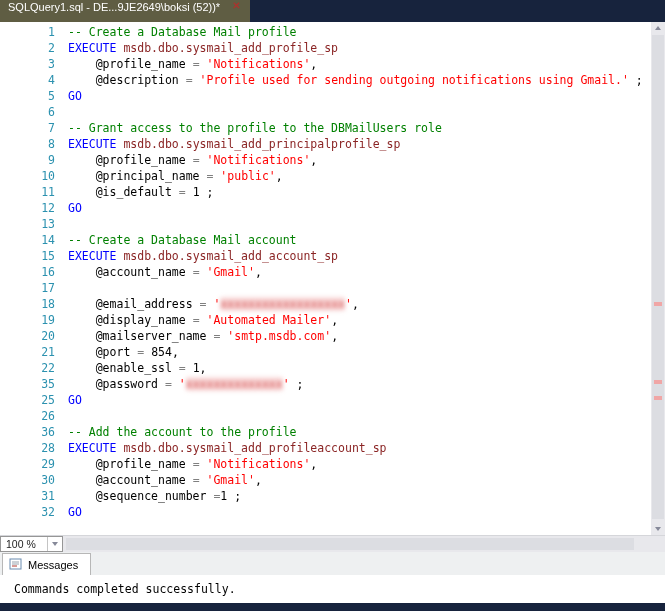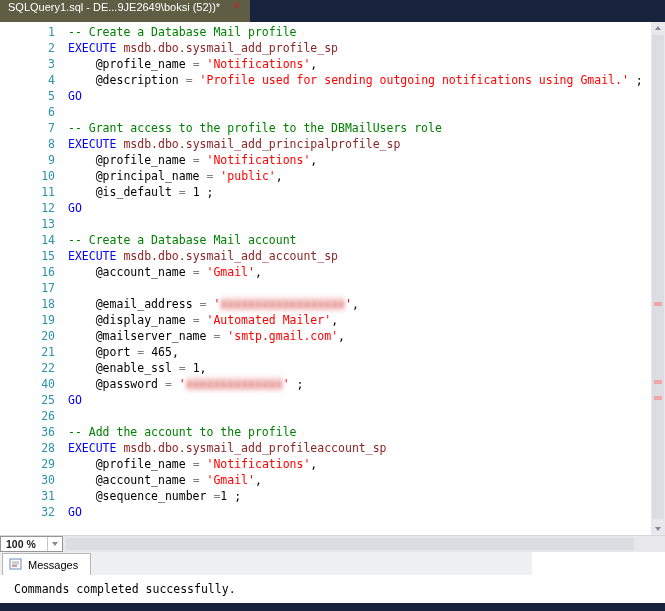--- a/index.html
+++ b/index.html
@@ -41,27 +41,27 @@
   .vthumb{position:absolute;left:1px;top:13px;width:12px;height:484px;background:#dcdde2;}
   .smark{position:absolute;left:3px;width:8px;height:4px;background:#f0a6a6;}
   .smark.m1{top:280px;} .smark.m2{top:358px;} .smark.m3{top:374px;}
 
   
   .zoomrow{position:absolute;left:0;top:535px;width:665px;height:17px;background:#e8e8ec;
            border-top:1px solid #d5d6da;box-sizing:border-box;}
   .zoombox{position:absolute;left:0;top:0;width:63px;height:16px;background:#fff;
            border:1px solid #969696;box-sizing:border-box;display:flex;align-items:center;
            font-size:10.5px;color:#222;}
-  .zoombox .val{flex:1;padding-left:5px;font-weight:bold;}
+  .zoombox .val{flex:1;padding-left:5px;}
   .zoombox .caret{width:14px;height:100%;display:flex;align-items:center;justify-content:center;
                   border-left:1px solid #c4c4c4;}
   .hthumb{position:absolute;left:66px;top:2px;width:568px;height:12px;background:#dcdde2;}
 
   
-  .msgtabs{position:absolute;left:0;top:552px;width:532px;height:23px;background:#eef0f1;}
+  .msgtabs{position:absolute;left:0;top:552px;width:665px;height:23px;background:#eef0f1;}
   .msgtab{position:absolute;left:2px;bottom:0;height:22px;display:flex;align-items:center;gap:6px;
           padding:0 12px 0 6px;background:#ffffff;border:1px solid #b7b7b7;border-bottom:none;
           font-size:11px;color:#000;box-sizing:border-box;cursor:default;}
   .msgbody{position:absolute;left:0;top:575px;width:665px;height:28px;background:#fff;
            font-family:"DejaVu Sans Mono","Liberation Mono",monospace;font-size:11.5px;
            color:#000;padding:7px 0 0 14px;box-sizing:border-box;}
 
   .statusbar{position:absolute;left:0;top:603px;width:665px;height:8px;background:#17233d;}
 </style>
 </head>
@@ -148,32 +148,32 @@
         <div class="code-line">
           <span class="ln">18</span>
           <span class="code-text"><span class="tk-plain">    @email_address </span><span class="tk-op">=</span><span class="tk-plain"> </span><span class="tk-str">'</span><span class="tk-redacted">xxxxxxxxxxxxxxxxxx</span><span class="tk-str">'</span><span class="tk-plain">,</span></span>
         </div>
         <div class="code-line">
           <span class="ln">19</span>
           <span class="code-text"><span class="tk-plain">    @display_name </span><span class="tk-op">=</span><span class="tk-plain"> </span><span class="tk-str">'Automated Mailer'</span><span class="tk-plain">,</span></span>
         </div>
         <div class="code-line">
           <span class="ln">20</span>
-          <span class="code-text"><span class="tk-plain">    @mailserver_name </span><span class="tk-op">=</span><span class="tk-plain"> </span><span class="tk-str">'smtp.gmail.com'</span><span class="tk-plain">,</span></span>
+          <span class="code-text"><span class="tk-plain">    @mailserver_name </span><span class="tk-op">=</span><span class="tk-plain"> </span><span class="tk-str">'smtp.msdb.com'</span><span class="tk-plain">,</span></span>
         </div>
         <div class="code-line">
           <span class="ln">21</span>
-          <span class="code-text"><span class="tk-plain">    @port </span><span class="tk-op">=</span><span class="tk-plain"> </span><span class="tk-num">465</span><span class="tk-plain">,</span></span>
+          <span class="code-text"><span class="tk-plain">    @port </span><span class="tk-op">=</span><span class="tk-plain"> </span><span class="tk-num">854</span><span class="tk-plain">,</span></span>
         </div>
         <div class="code-line">
           <span class="ln">22</span>
           <span class="code-text"><span class="tk-plain">    @enable_ssl </span><span class="tk-op">=</span><span class="tk-plain"> </span><span class="tk-num">1</span><span class="tk-plain">,</span></span>
         </div>
         <div class="code-line">
-          <span class="ln">40</span>
+          <span class="ln">35</span>
           <span class="code-text"><span class="tk-plain">    @password </span><span class="tk-op">=</span><span class="tk-plain"> </span><span class="tk-str">'</span><span class="tk-redacted">xxxxxxxxxxxxxx</span><span class="tk-str">'</span><span class="tk-plain"> ;</span></span>
         </div>
         <div class="code-line">
           <span class="ln">25</span>
           <span class="code-text"><span class="tk-kw">GO</span></span>
         </div>
         <div class="code-line">
           <span class="ln">26</span>
           <span class="code-text"></span>
         </div>

